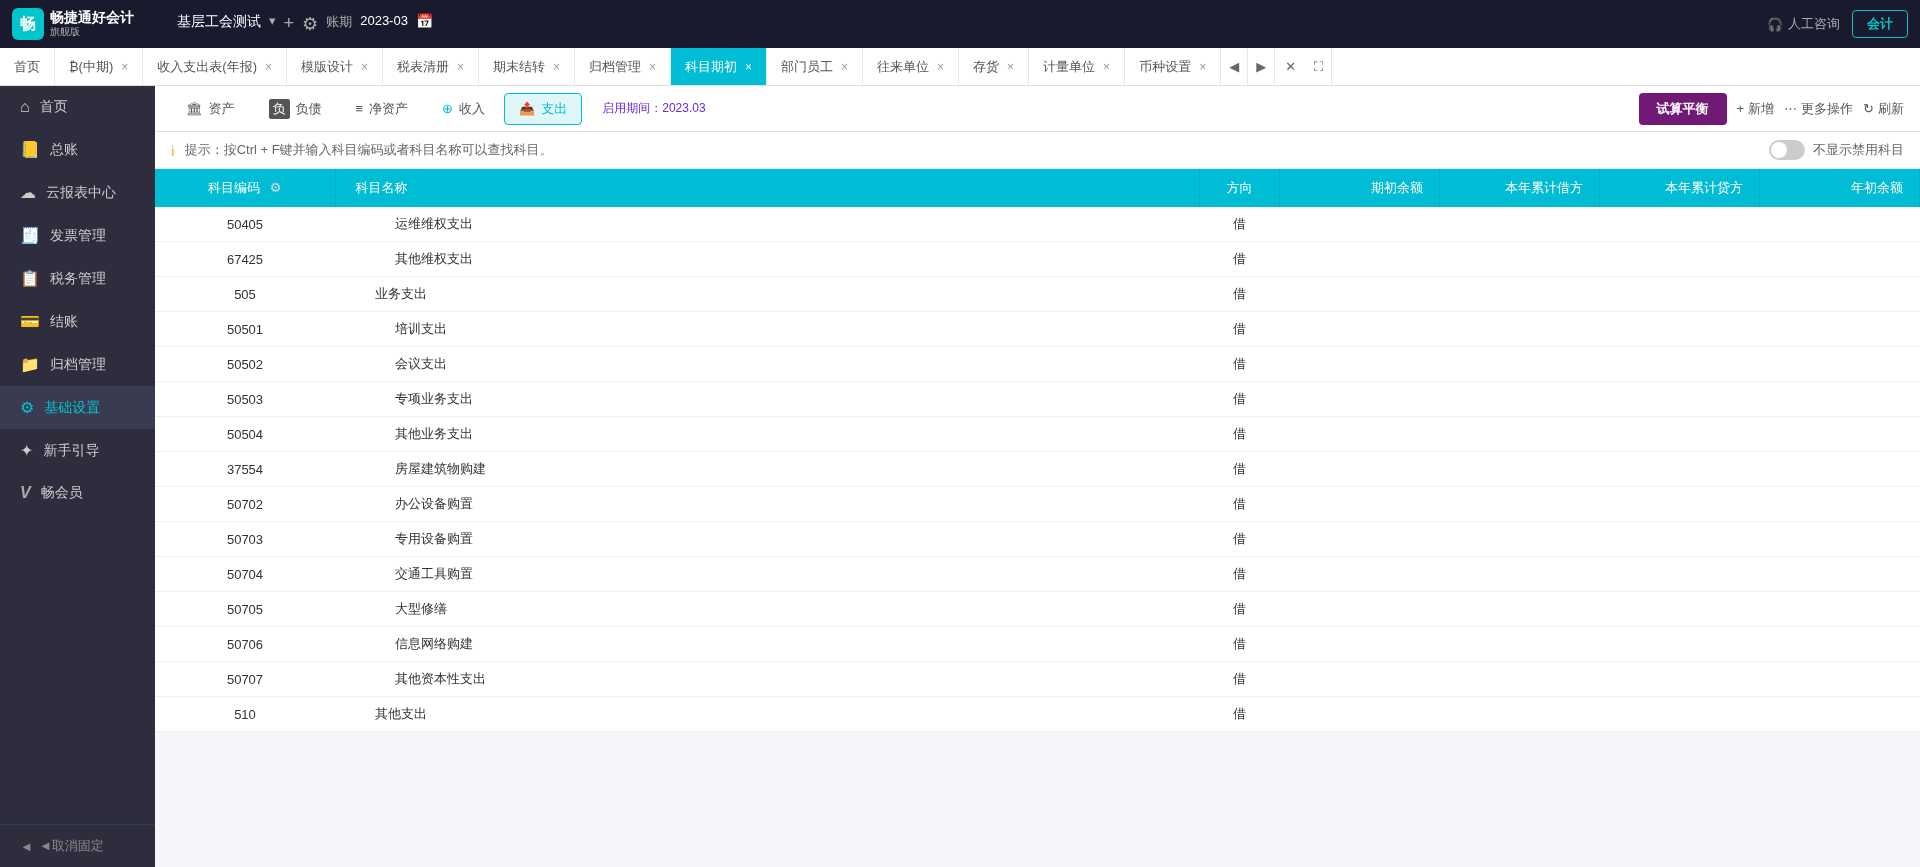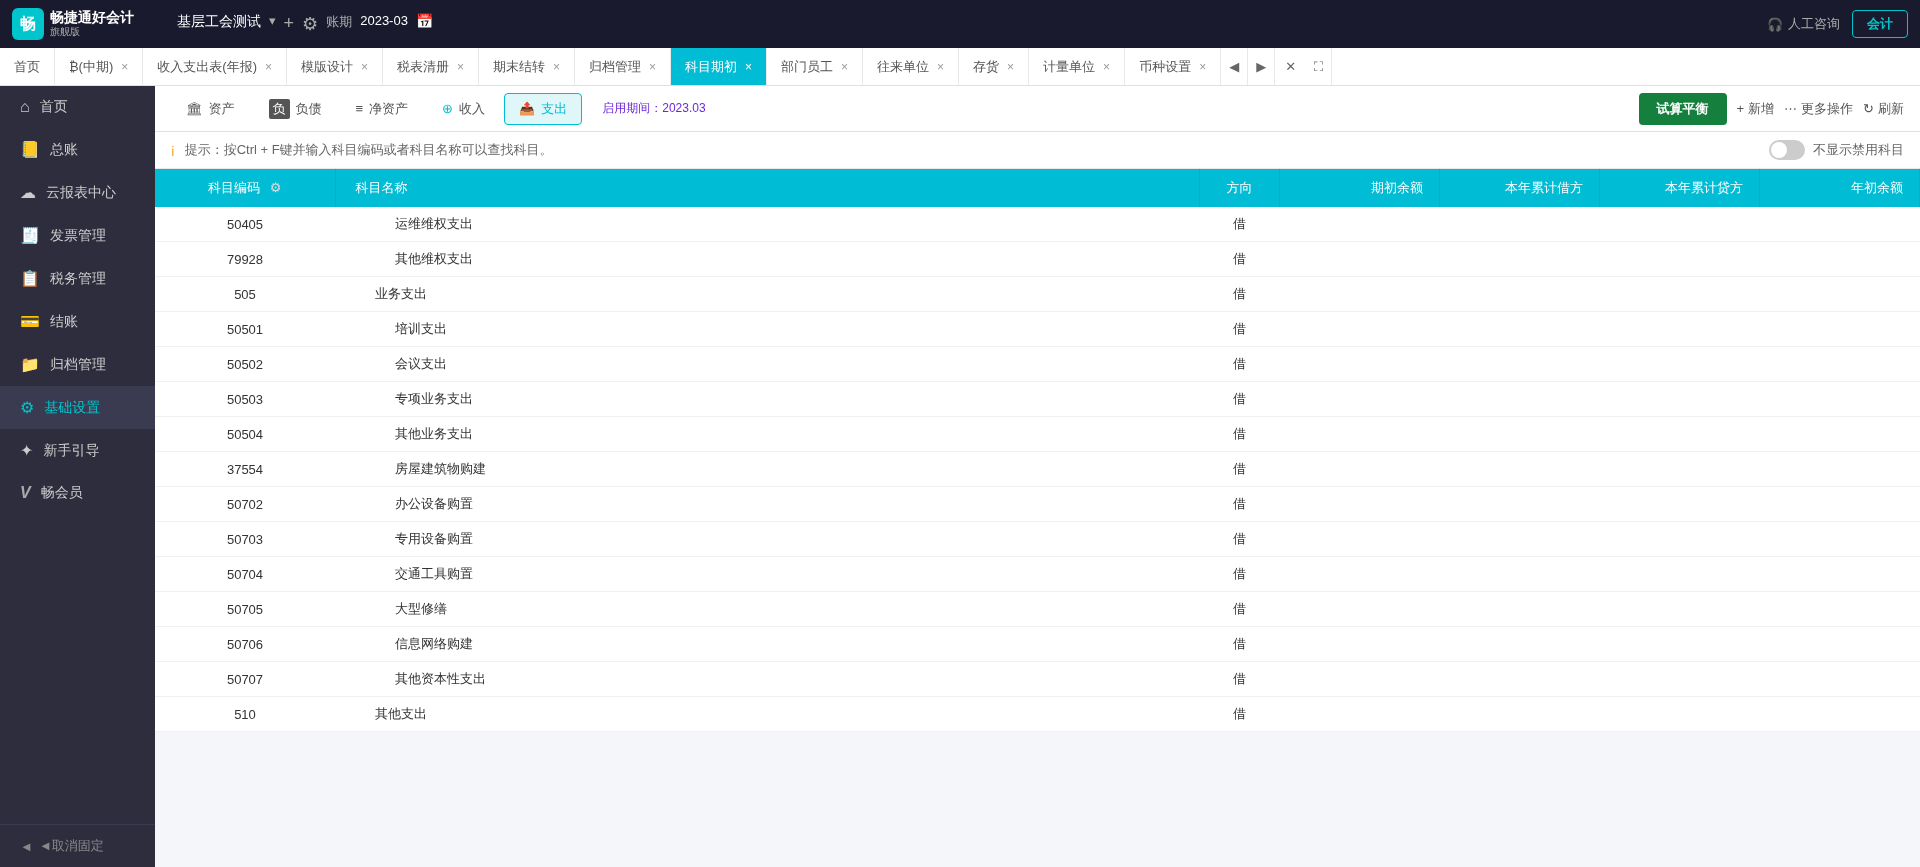--- a/index.html
+++ b/index.html
@@ -43,21 +43,21 @@
 
     
     .content-area { flex: 1; display: flex; flex-direction: column; overflow: hidden; background: #f5f6fa; }
 
     
     .sub-tab-bar { height: 46px; background: #fff; display: flex; align-items: center; padding: 0 16px; gap: 4px; border-bottom: 1px solid #e0e0e0; flex-shrink: 0; }
     .sub-tab { display: flex; align-items: center; gap: 6px; padding: 6px 14px; border-radius: 4px; cursor: pointer; font-size: 13px; color: #555; border: 1px solid transparent; }
     .sub-tab.active { background: #e0f7fa; border-color: #00bcd4; color: #00bcd4; }
     .period-info { margin-left: 16px; color: #6d28d9; font-size: 12px; }
     .sub-tab-right { margin-left: auto; display: flex; align-items: center; gap: 10px; }
-    .balance-btn { background: #15803d; color: white; border: none; border-radius: 4px; padding: 7px 18px; font-size: 13px; cursor: pointer; font-weight: bold; font-family: Liberation Serif, serif; }
+    .balance-btn { background: #701a75; color: white; border: none; border-radius: 4px; padding: 7px 18px; font-size: 13px; cursor: pointer; font-weight: bold; font-family: Liberation Serif, serif; }
     .add-btn { color: #555; font-size: 13px; cursor: pointer; display: flex; align-items: center; gap: 4px; }
     .more-btn { color: #555; font-size: 13px; cursor: pointer; display: flex; align-items: center; gap: 4px; }
     .refresh-btn { color: #555; font-size: 13px; cursor: pointer; display: flex; align-items: center; gap: 4px; }
 
     
     .toolbar-row { padding: 8px 16px; background: #fff; border-bottom: 1px solid #e8e8e8; display: flex; align-items: center; gap: 10px; flex-shrink: 0; }
     .tip-icon { color: #f5a623; font-size: 14px; }
     .tip-text { color: #666; font-size: 13px; }
     .toolbar-right { margin-left: auto; display: flex; align-items: center; gap: 8px; }
     .toggle-switch { width: 36px; height: 20px; background: #ccc; border-radius: 10px; position: relative; cursor: pointer; }
@@ -294,21 +294,21 @@
         <tr>
               <td class="col-code">50405</td>
               <td class="col-name indent2">运维维权支出</td>
               <td class="col-dir">借</td>
               <td class="col-num"></td>
               <td class="col-num"></td>
               <td class="col-num"></td>
               <td class="col-num"></td>
             </tr>
             <tr>
-              <td class="col-code">79928</td>
+              <td class="col-code">67425</td>
               <td class="col-name indent2">其他维权支出</td>
               <td class="col-dir">借</td>
               <td class="col-num"></td>
               <td class="col-num"></td>
               <td class="col-num"></td>
               <td class="col-num"></td>
             </tr>
             <tr>
               <td class="col-code">505</td>
               <td class="col-name indent">业务支出</td>

